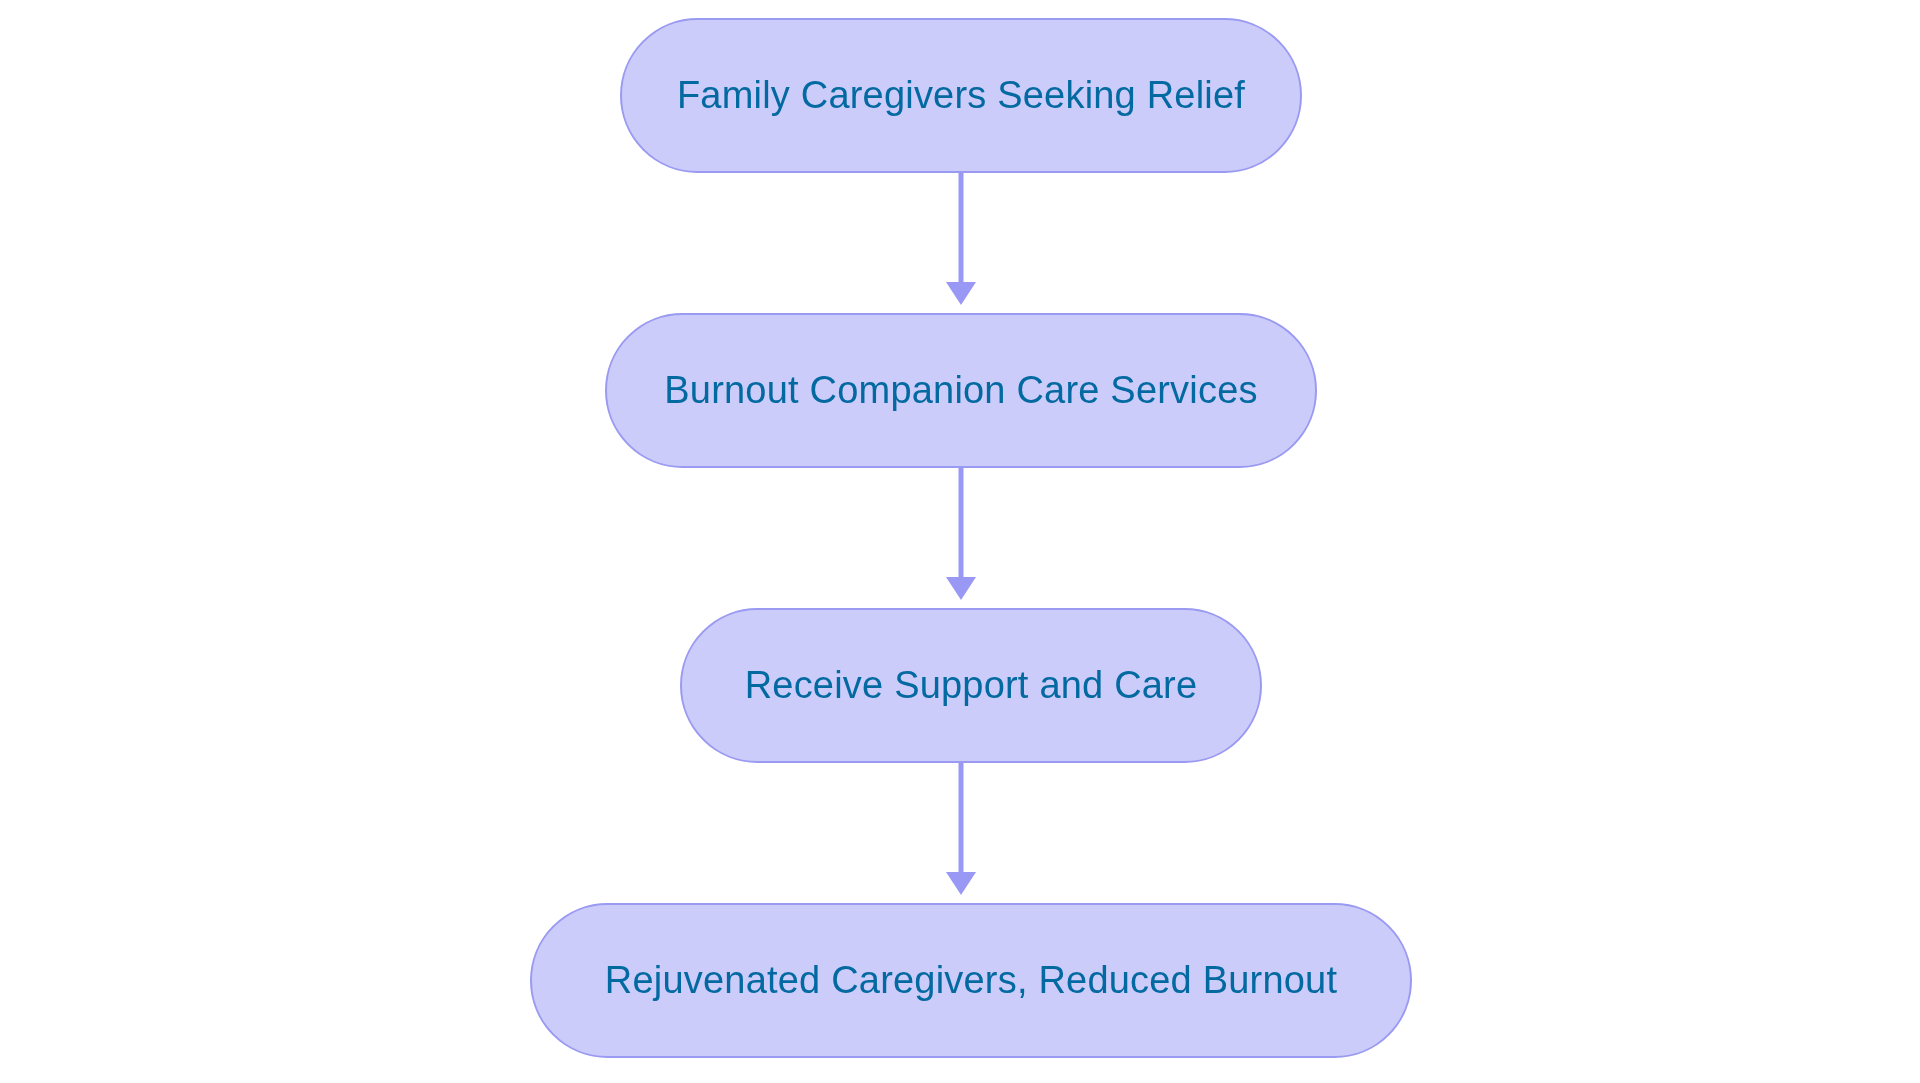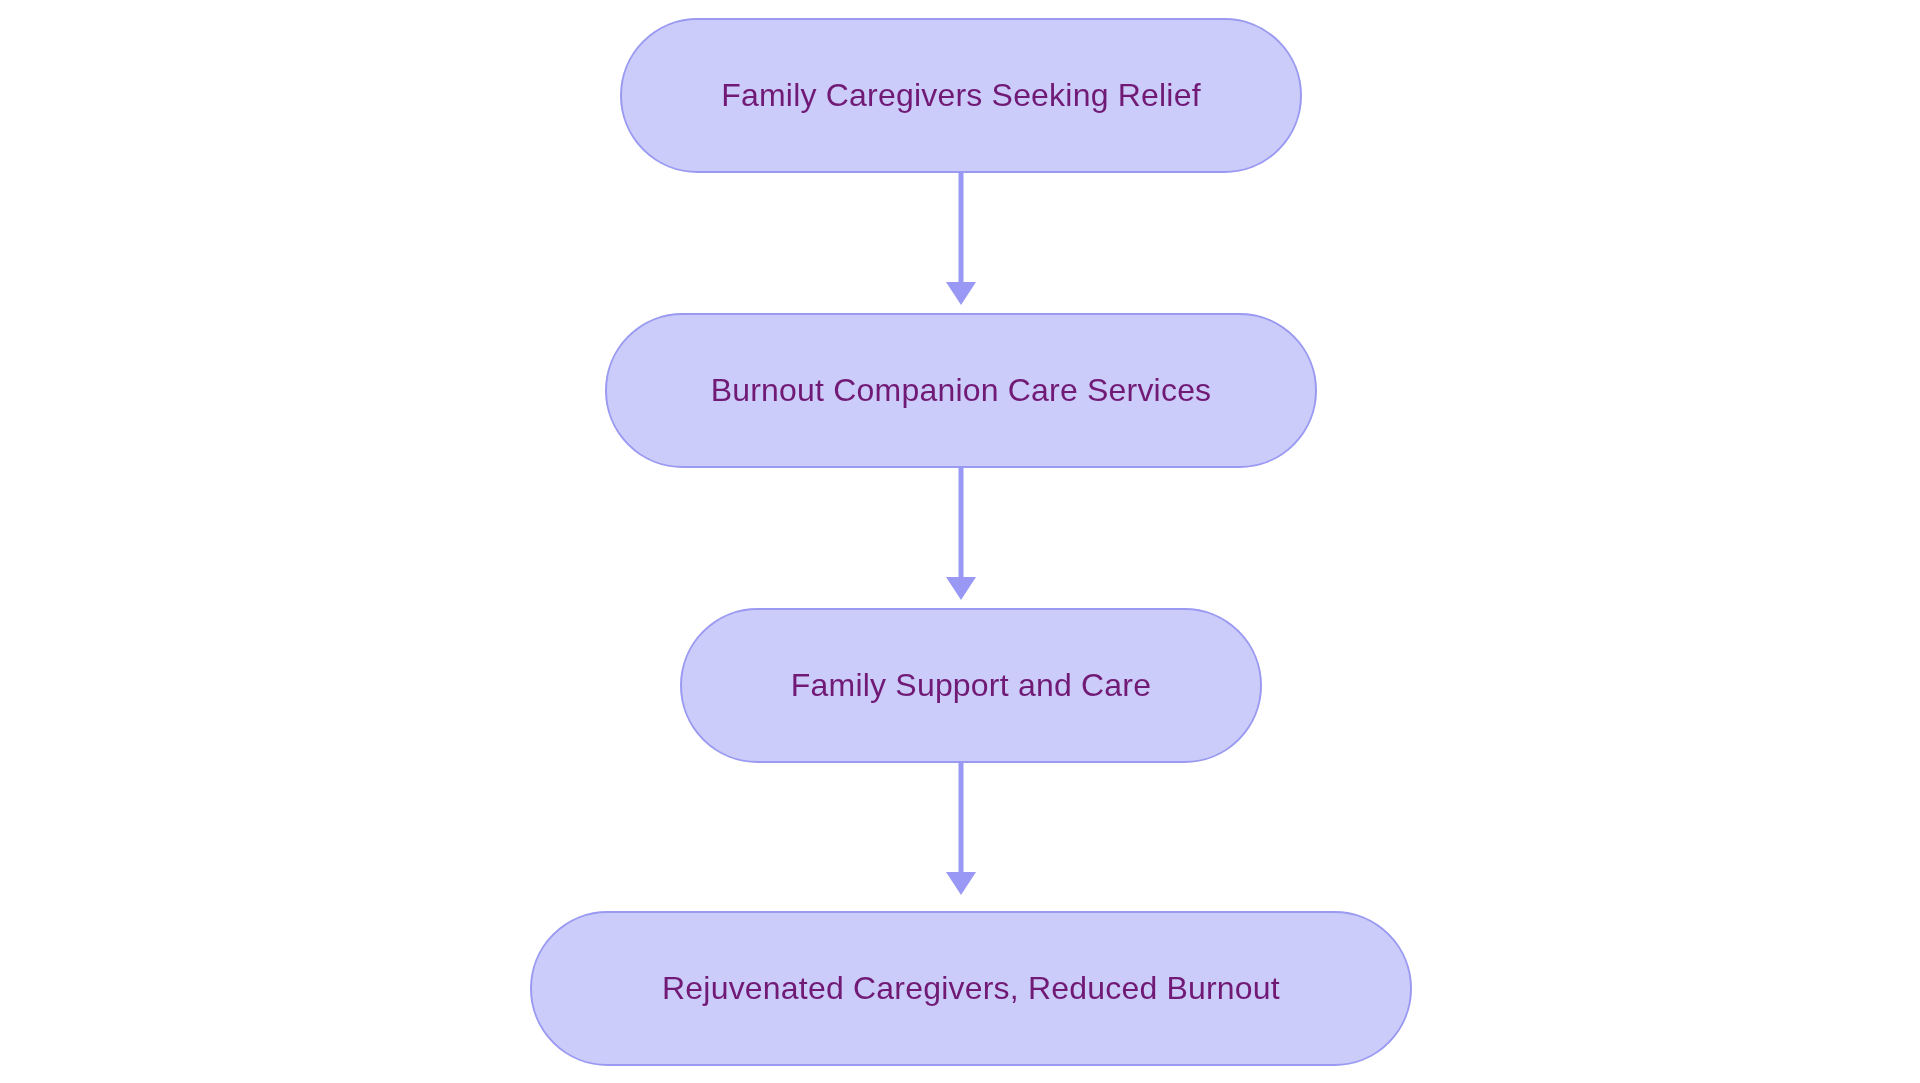--- a/index.html
+++ b/index.html
@@ -26,34 +26,34 @@
     box-sizing: border-box;
     background: #ccccfa;
     border: 2px solid #9a9af2;
     border-radius: 80px;
     display: flex;
     align-items: center;
     justify-content: center;
     text-align: center;
   }
   .node-label {
-    color: #701a75;
+    color: #0369a1;
     font-family: "Liberation Sans", sans-serif;
-    font-size: 32px;
+    font-size: 38px;
     font-weight: 400;
     letter-spacing: 0.2px;
     line-height: 1.15;
     white-space: nowrap;
     user-select: none;
   }
 
   #node-0 { left: 620px; top:  18px; width: 682px; height: 155px; }
   #node-1 { left: 605px; top: 313px; width: 712px; height: 155px; }
   #node-2 { left: 680px; top: 608px; width: 582px; height: 155px; }
-  #node-3 { left: 530px; top: 903px; width: 882px; height: 155px; margin-top: 8px; }
+  #node-3 { left: 530px; top: 903px; width: 882px; height: 155px; }
 
   
   .edge {
     position: absolute;
     left: 0;
     top: 0;
     width: 1920px;
     height: 1083px;
     pointer-events: none;
     overflow: visible;
@@ -92,20 +92,20 @@
 
   <div class="node" id="node-0">
     <span class="node-label">Family Caregivers Seeking Relief</span>
   </div>
 
   <div class="node" id="node-1">
     <span class="node-label">Burnout Companion Care Services</span>
   </div>
 
   <div class="node" id="node-2">
-    <span class="node-label">Family Support and Care</span>
+    <span class="node-label">Receive Support and Care</span>
   </div>
 
   <div class="node" id="node-3">
     <span class="node-label">Rejuvenated Caregivers, Reduced Burnout</span>
   </div>
 
 </div>
 
 </body></html>

